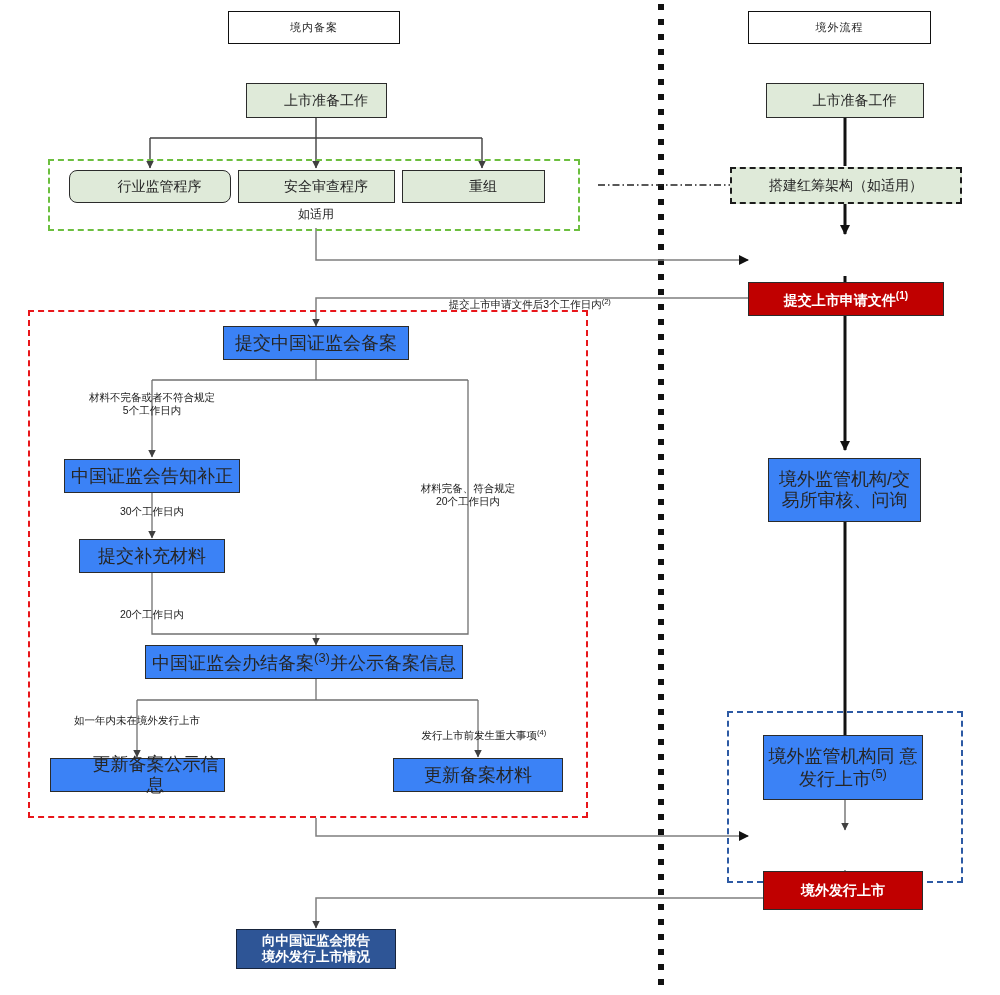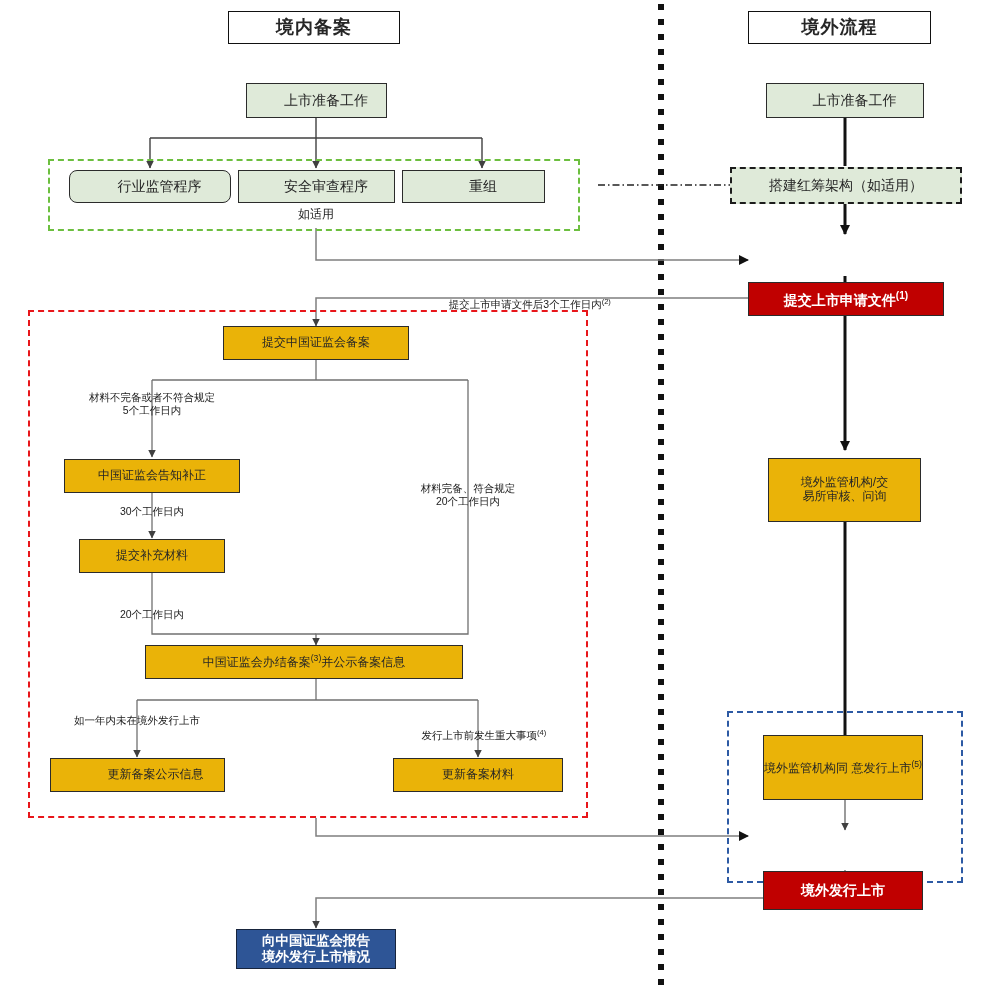--- a/index.html
+++ b/index.html
@@ -2,24 +2,24 @@
 <html><head>
 <meta charset="utf-8">
 <style>
   html,body{margin:0;padding:0;background:#ffffff;}
   body{font-family:"Liberation Sans","DejaVu Sans",sans-serif;}
   #stage{position:relative;width:1000px;height:995px;background:#fff;overflow:hidden;}
   svg.layer{position:absolute;left:0;top:0;width:1000px;height:995px;pointer-events:none;}
 
   .node{position:absolute;box-sizing:border-box;display:flex;align-items:center;justify-content:center;
         text-align:center;line-height:1.15;color:#262626;}
-  .hdr{background:#ffffff;border:1.6px solid #111;font-weight:bold;font-size:18px;letter-spacing:1px;}
+  .hdr{background:#ffffff;border:1.6px solid #111;font-weight:normal;font-size:11px;letter-spacing:1px;}
   .green{background:#dfead9;border:1.6px solid #2b2b2b;font-size:14px;padding-left:19px;}
   .green-dash{background:#dfead9;border:2px dashed #1c1c1c;font-size:14px;}
-  .yellow{background:#eab308;border:1.6px solid #2b2b2b;font-size:12px;}
+  .yellow{background:#3b82f6;border:1.6px solid #2b2b2b;font-size:18px;}
   .red{background:#c00000;border:1.6px solid #2b2b2b;color:#ffffff;font-weight:bold;font-size:14px;margin-top:40px;}
   .blue{background:#2e5596;border:1.6px solid #17243c;color:#ffffff;font-weight:bold;font-size:13.5px;}
 
   .zone{position:absolute;box-sizing:border-box;background:transparent;}
   .zone-green{border:2.6px dashed #6cbf3f;}
   .zone-red{border:2.8px dashed #e8161a;}
   .zone-blue{border:2.8px dashed #2d5aa4;}
 
   .lbl{position:absolute;font-size:10.5px;color:#1a1a1a;line-height:1.25;text-align:center;
        white-space:pre;font-family:"Liberation Sans","DejaVu Sans",sans-serif;}

